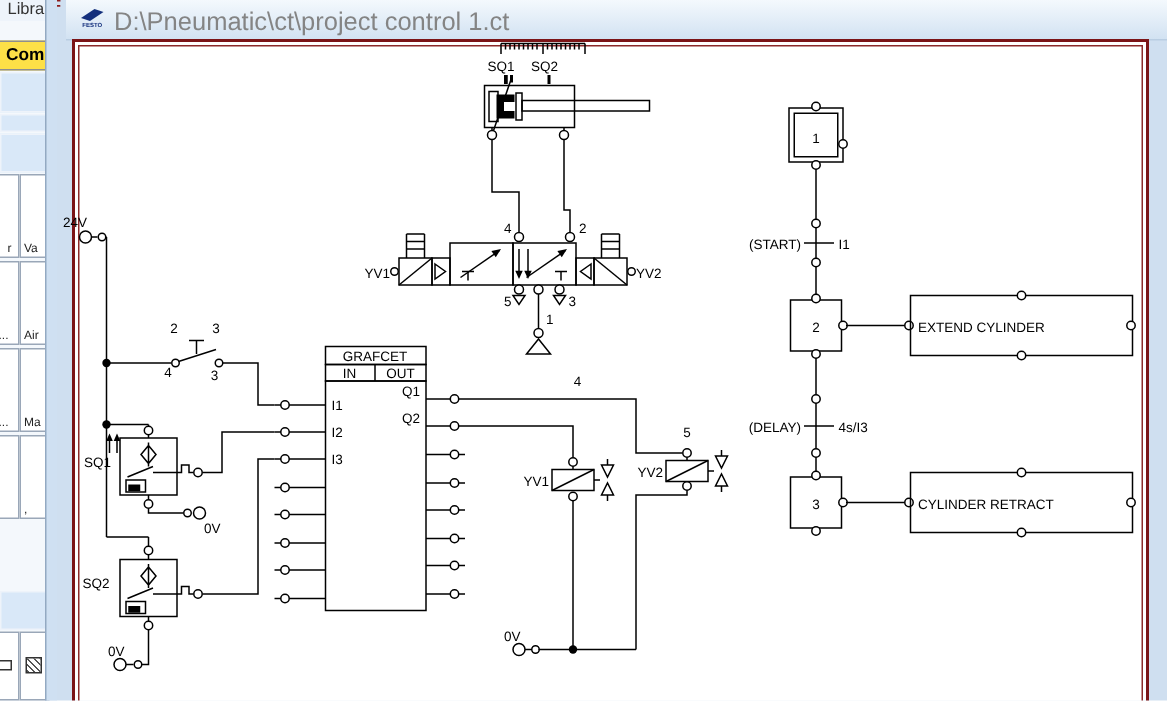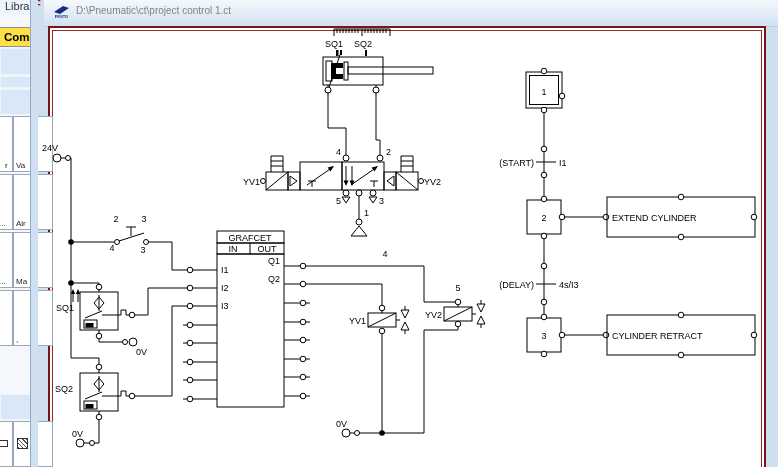--- a/index.html
+++ b/index.html
@@ -12,34 +12,34 @@
   .sb-tab{position:absolute;left:0;top:0;width:31px;height:14px;font-size:11px;color:#333;
           padding-left:5px;background:#eef4fb;white-space:nowrap;overflow:hidden;}
   .sb-com{position:absolute;left:0;top:27px;width:31px;height:18px;background:#fde047;
           border-top:1px solid #8e8e8e;border-bottom:1px solid #8e8e8e;
           font-weight:bold;font-size:11.5px;color:#000;padding-left:4px;line-height:18px;
           white-space:nowrap;overflow:hidden;}
   .sb-band{position:absolute;left:0;width:31px;background:#d9e8f8;border:1px solid #eef3fa;}
   .cellrow{position:absolute;left:0;width:31px;}
   .cell{position:absolute;top:0;bottom:0;background:#fff;border:1px solid #9aa7b8;}
   .cell.c1{left:-6px;width:17px;}
-  .cell.c2{left:13px;width:18px;padding-left:20px;}
+  .cell.c2{left:13px;width:18px;}
   .cell .lbl{position:absolute;left:2px;bottom:1px;font-size:8px;color:#222;white-space:nowrap;}
   .thumb-cyl{position:absolute;left:2px;top:18px;width:9px;height:5px;border:1px solid #333;}
   .thumb-valve{position:absolute;left:3px;top:16px;width:9px;height:9px;border:1px solid #333;
        background:repeating-linear-gradient(45deg,#555 0 1px,#fff 1px 3px);}
 
   
   .bg-fragment{position:absolute;left:34px;top:-2px;color:#8b1a1a;font-weight:bold;font-size:11px;z-index:1;}
   .titlebar{position:absolute;left:44px;top:0;right:0;height:26px;z-index:1;
             background:linear-gradient(#f4f9fd,#d2e2f2);border-bottom:1px solid #b9cde2;}
   .festo-icon{position:absolute;left:9px;top:4px;width:17px;height:18px;}
   .festo-icon .txt{position:absolute;left:0;top:10px;width:17px;text-align:center;
                    font-size:4px;font-weight:bold;color:#14307d;letter-spacing:0;}
-  .title-text{position:absolute;left:32px;top:5px;font-size:10px;color:#848484;white-space:nowrap;}
+  .title-text{position:absolute;left:32px;top:5px;font-size:17px;color:#848484;white-space:nowrap;}
 
   .canvas-outer{position:absolute;left:48px;top:26px;right:12px;bottom:0;z-index:1;
                 background:#fff;border:2px solid #7b1417;border-bottom:0;}
   .canvas-inner{position:absolute;left:2px;top:2px;right:2px;bottom:0;
                 border:1px solid #8b2a2a;border-bottom:0;background:#fff;}
 
   
   svg.circuit{position:absolute;left:0;top:0;z-index:3;}
   svg text{font-family:"Liberation Sans",sans-serif;fill:#000;font-size:9px;}
   .w{stroke:#000;stroke-width:1;fill:none;}

